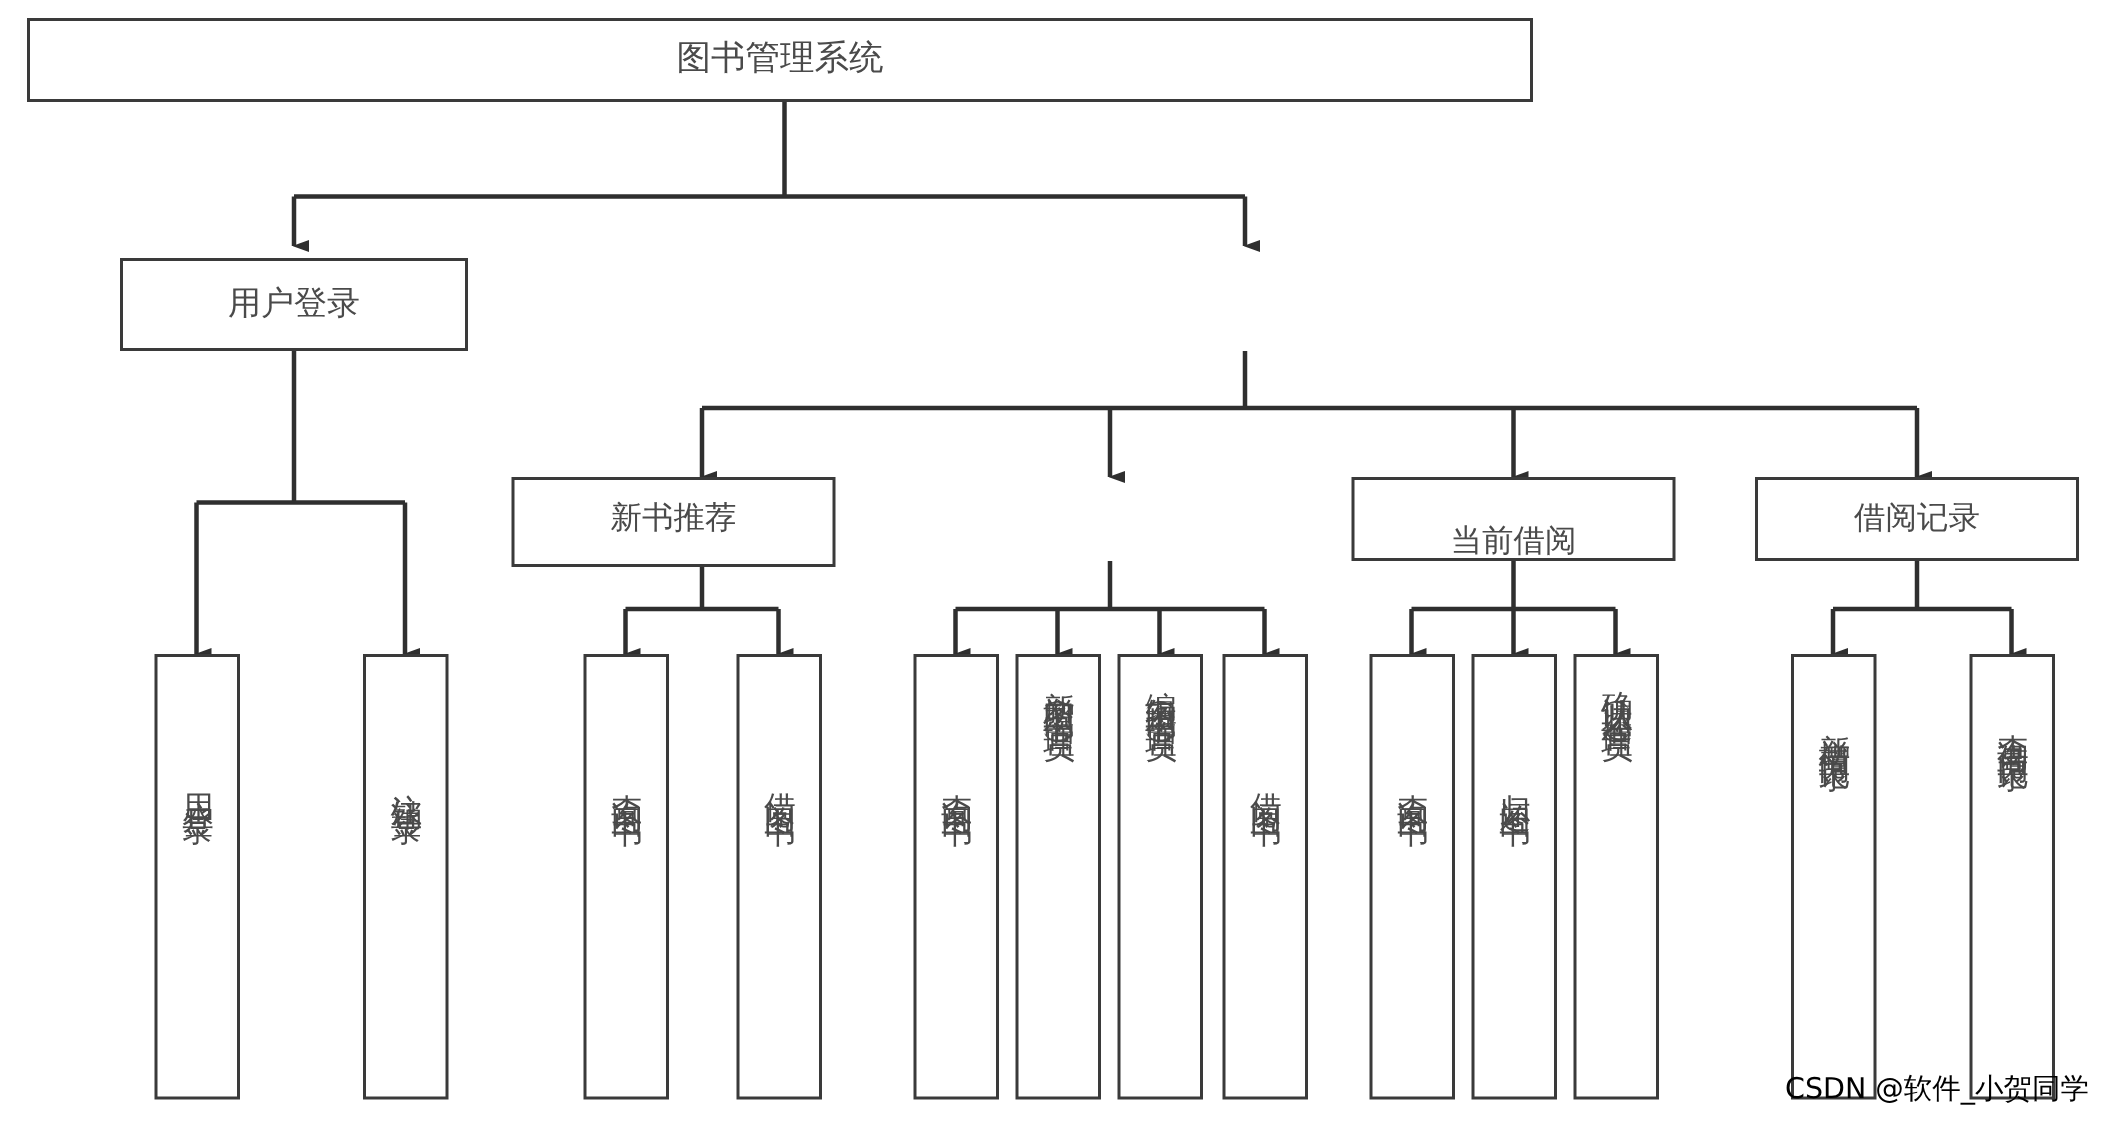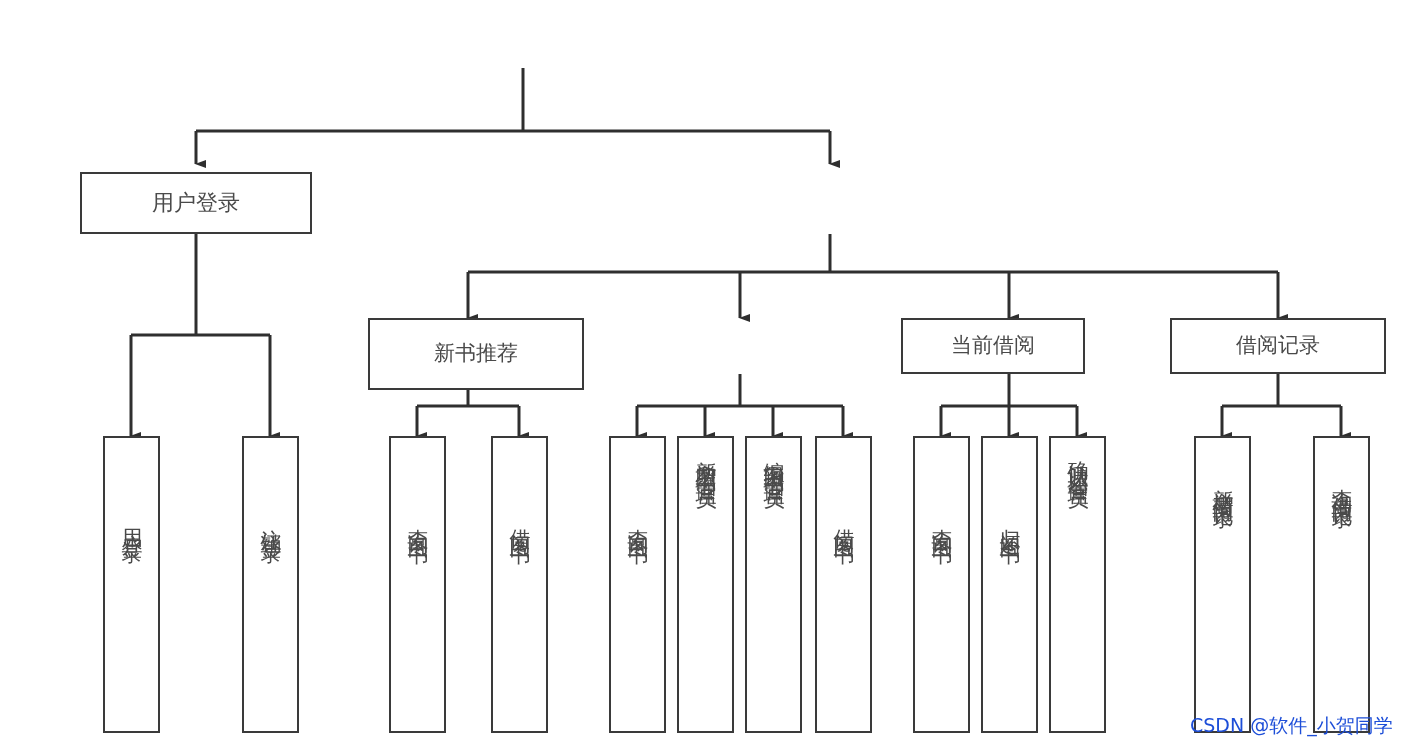--- a/index.html
+++ b/index.html
@@ -64,21 +64,21 @@
     font-size: 21px;
     letter-spacing: 5px;
     line-height: 1;
     white-space: nowrap;
   }
   .node.leaf.tall .label {
     letter-spacing: 4px;
   }
   .watermark {
     position: absolute;
-    color: #1d4ed8;
+    color: #000000;
     font-size: 19px;
     white-space: nowrap;
     letter-spacing: 0px;
   }
 </style>
 </head>
 <body>
 
 <div id="canvas">
 
@@ -125,32 +125,35 @@
       <path d="M1009,406 L1009,436" marker-end="url(#arrow)"></path>
       <path d="M1077,406 L1077,436" marker-end="url(#arrow)"></path>
 
       <path d="M1278,374 L1278,406"></path>
       <path d="M1222,406 L1341,406"></path>
       <path d="M1222,406 L1222,436" marker-end="url(#arrow)"></path>
       <path d="M1341,406 L1341,436" marker-end="url(#arrow)"></path>
     </g>
   </svg>
 
+  <div class="node root" style="left:18px; top:12px; width:1004px; height:56px;">
+    <span class="label">图书管理系统</span>
+  </div>
 
   <div class="node lvl2" style="left:80px; top:172px; width:232px; height:62px;">
     <span class="label">用户登录</span>
   </div>
 
 
-  <div class="node lvl3" style="left:368px; top:318px; width:216px; height:72px;">
+  <div class="node lvl3" style="left:341px; top:318px; width:216px; height:60px;font-family:Liberation Mono, monospace;">
     <span class="label">新书推荐</span>
   </div>
 
 
-  <div class="node lvl3" style="left:901px; top:318px; width:184px; height:56px;">
+  <div class="node lvl3" style="left:901px; top:318px; width:216px; height:56px;align-items:flex-end;">
     <span class="label">当前借阅</span>
   </div>
 
   <div class="node lvl3" style="left:1170px; top:318px; width:216px; height:56px;">
     <span class="label">借阅记录</span>
   </div>
 
   <div class="node leaf" style="left:103px; top:436px; width:57px; height:297px; padding-top:74px;">
     <span class="label">用户登录</span>
   </div>

